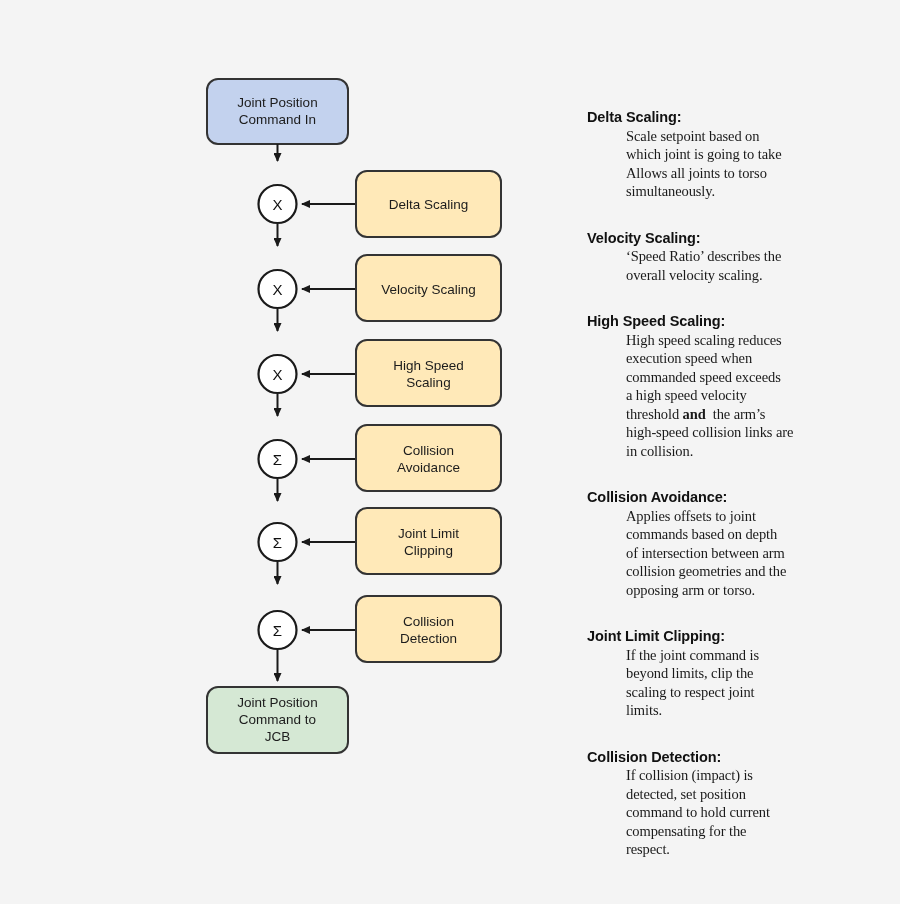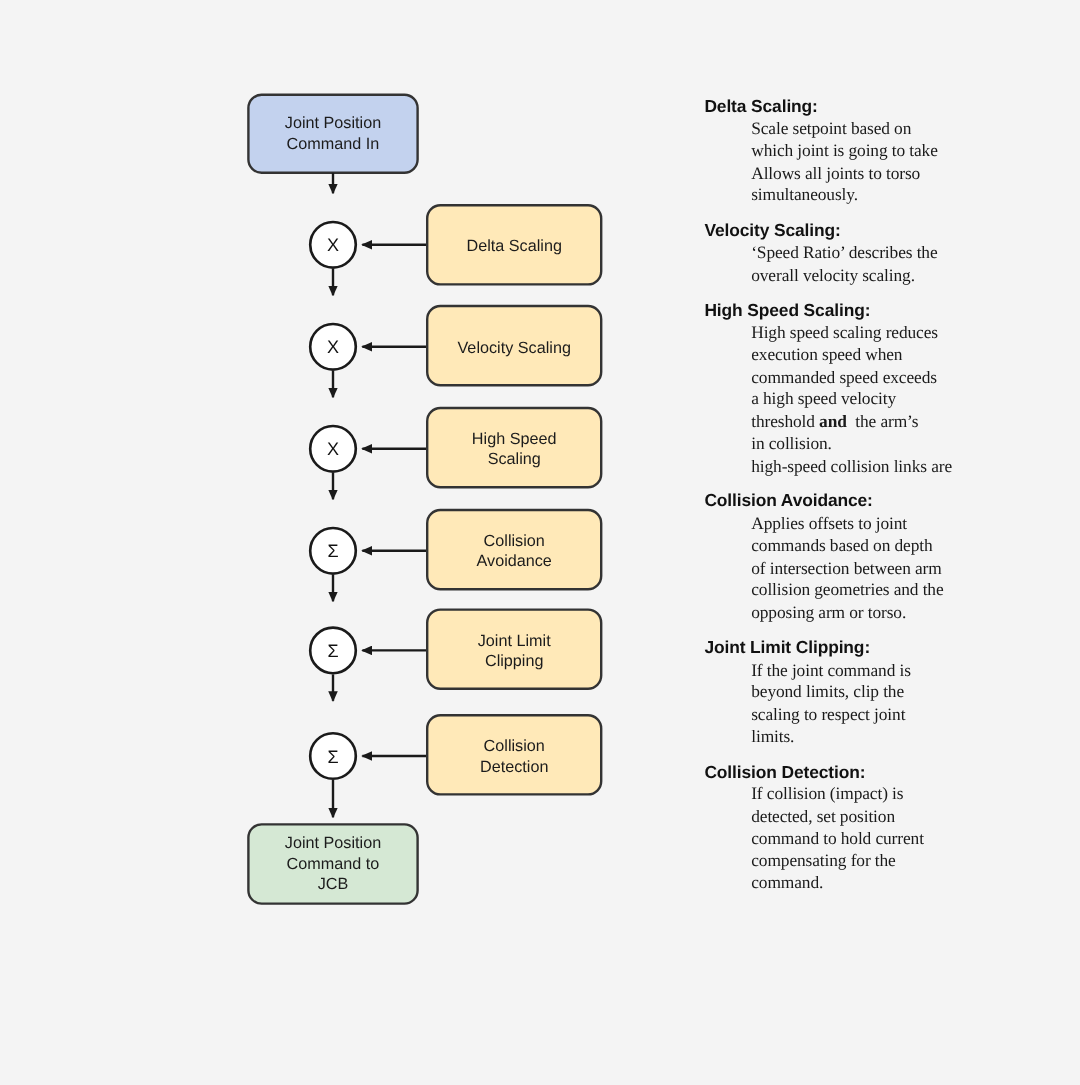--- a/index.html
+++ b/index.html
@@ -51,20 +51,21 @@
   .legend-block {
     margin-bottom: 11px;
   }
   .legend-heading {
     font-family: "Liberation Sans", sans-serif;
     font-size: 14.5px;
     font-weight: bold;
     color: #111111;
     line-height: 18.5px;
     letter-spacing: -0.1px;
+    margin-top: 28px;
   }
   .legend-body {
     font-family: Liberation Serif, serif;
     font-size: 14.5px;
     font-weight: normal;
     color: #1a1a1a;
     line-height: 18.5px;
     margin-left: 39px;
     letter-spacing: -0.1px;
   }
@@ -182,22 +183,22 @@
         </div>
       </div>
       <div class="legend-block">
         <div class="legend-heading">High Speed Scaling:</div>
         <div class="legend-body">
           <span class="legend-line">High speed scaling reduces</span>
           <span class="legend-line">execution speed when</span>
           <span class="legend-line">commanded speed exceeds</span>
           <span class="legend-line">a high speed velocity</span>
           <span class="legend-line">threshold <b>and</b>  the arm’s</span>
+          <span class="legend-line">high-speed collision links are</span>
           <span class="legend-line">in collision.</span>
-          <span class="legend-line">high-speed collision links are</span>
         </div>
       </div>
       <div class="legend-block">
         <div class="legend-heading">Collision Avoidance:</div>
         <div class="legend-body">
           <span class="legend-line">Applies offsets to joint</span>
           <span class="legend-line">commands based on depth</span>
           <span class="legend-line">of intersection between arm</span>
           <span class="legend-line">collision geometries and the</span>
           <span class="legend-line">opposing arm or torso.</span>
@@ -212,18 +213,18 @@
           <span class="legend-line">limits.</span>
         </div>
       </div>
       <div class="legend-block">
         <div class="legend-heading">Collision Detection:</div>
         <div class="legend-body">
           <span class="legend-line">If collision (impact) is</span>
           <span class="legend-line">detected, set position</span>
           <span class="legend-line">command to hold current</span>
           <span class="legend-line">compensating for the</span>
-          <span class="legend-line">command.</span>
+          <span class="legend-line">respect.</span>
         </div>
       </div>
     </div>
 
 </div>
 
 </body></html>

